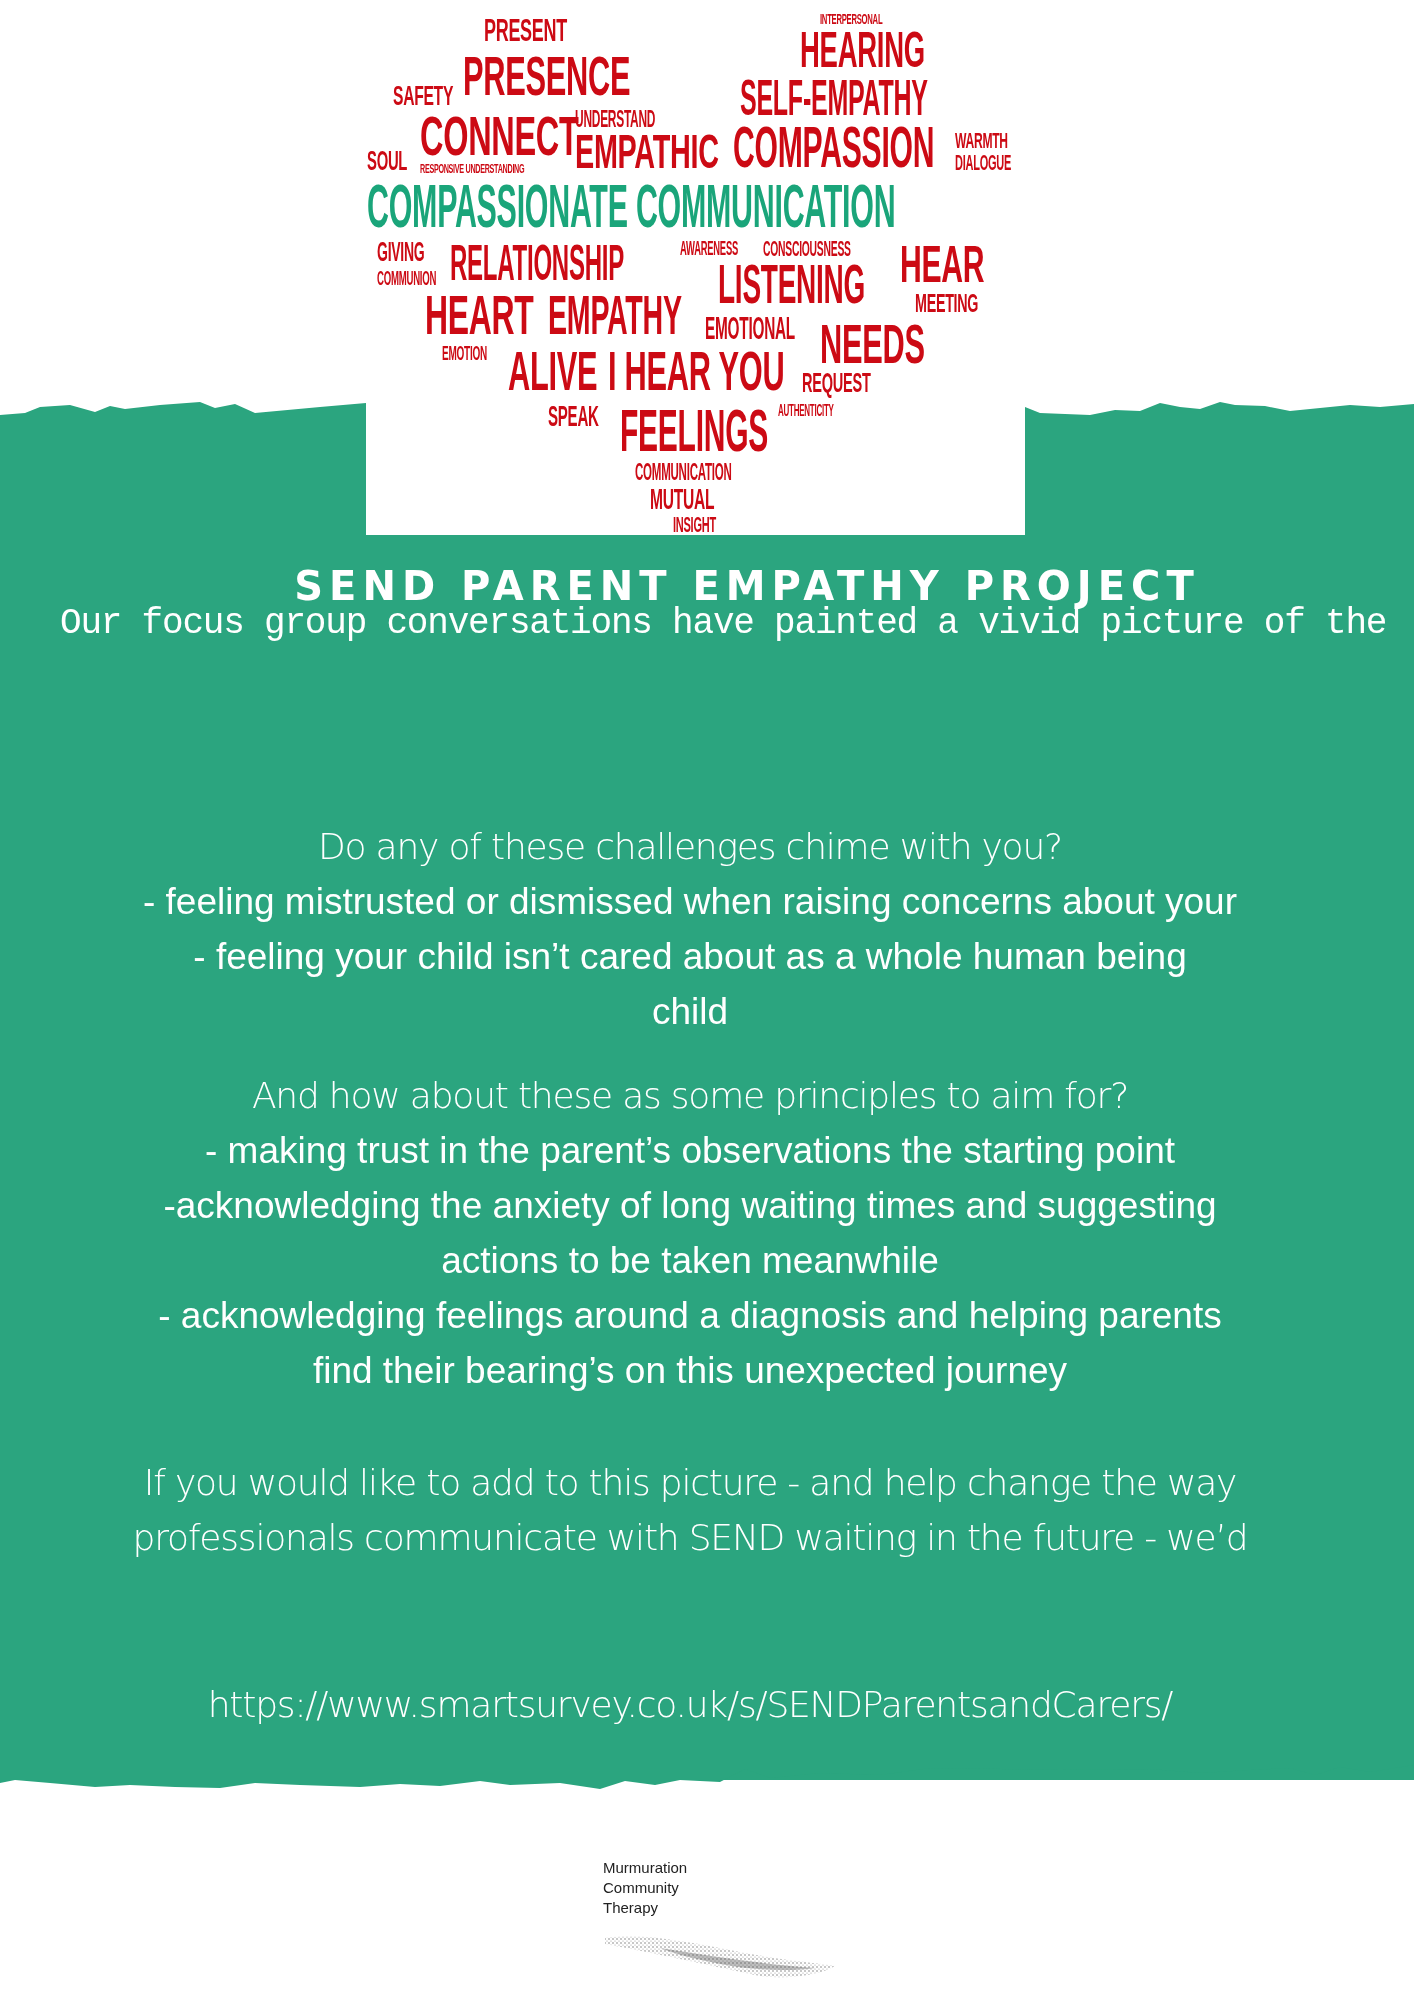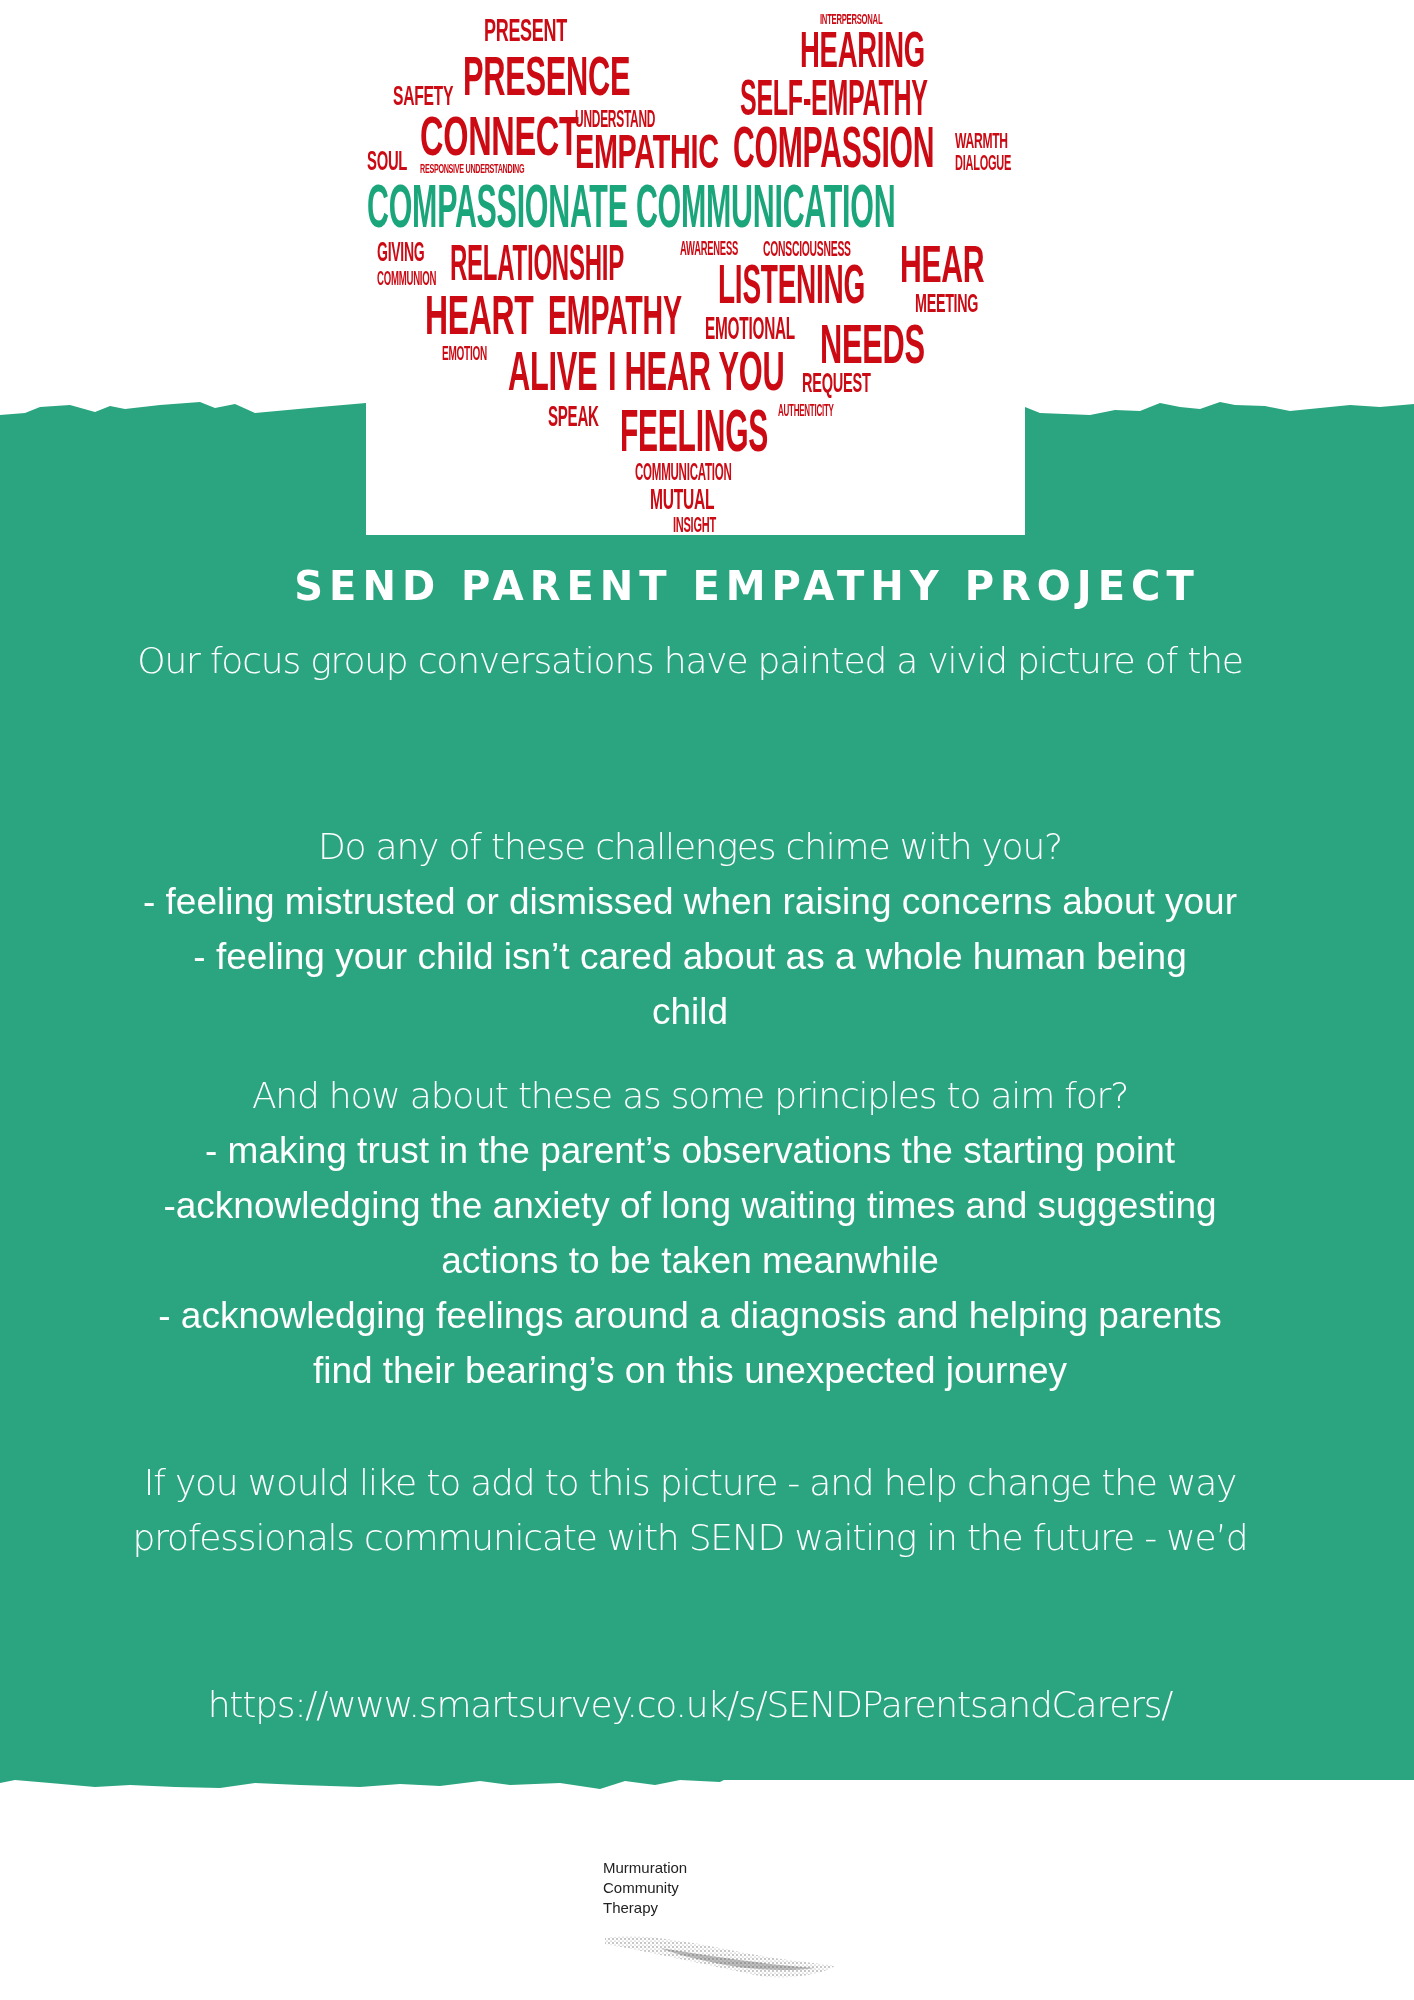--- a/index.html
+++ b/index.html
@@ -99,21 +99,21 @@
   <span class="word" style="left:182px;top:402px;font-size:29px;transform:scaleX(0.52);">SPEAK</span>
   <span class="word" style="left:254px;top:401px;font-size:60px;transform:scaleX(0.5);">FEELINGS</span>
   <span class="word" style="left:412px;top:403px;font-size:16px;transform:scaleX(0.5);">AUTHENTICITY</span>
   <span class="word" style="left:269px;top:460px;font-size:24px;transform:scaleX(0.48);">COMMUNICATION</span>
   <span class="word" style="left:284px;top:484px;font-size:30px;transform:scaleX(0.52);">MUTUAL</span>
   <span class="word" style="left:307px;top:514px;font-size:22px;transform:scaleX(0.5);">INSIGHT</span>
 </div>
 
 <h1 class="title">SEND PARENT EMPATHY PROJECT</h1>
 
-<div class="para light" style="top:633px;">
+<div class="para light" style="top:596px;font-family:Liberation Mono, monospace;">
   <span class="line">Our focus group conversations have painted a vivid picture of the</span>
 </div>
 
 <div class="para" style="top:792px;margin-top:27px;">
   <span class="line light">Do any of these challenges chime with you?</span>
   <span class="line condensed">- feeling mistrusted or dismissed when raising concerns about your</span>
   <span class="line condensed">- feeling your child isn’t cared about as a whole human being</span>
   <span class="line condensed">child</span>
 </div>
 

